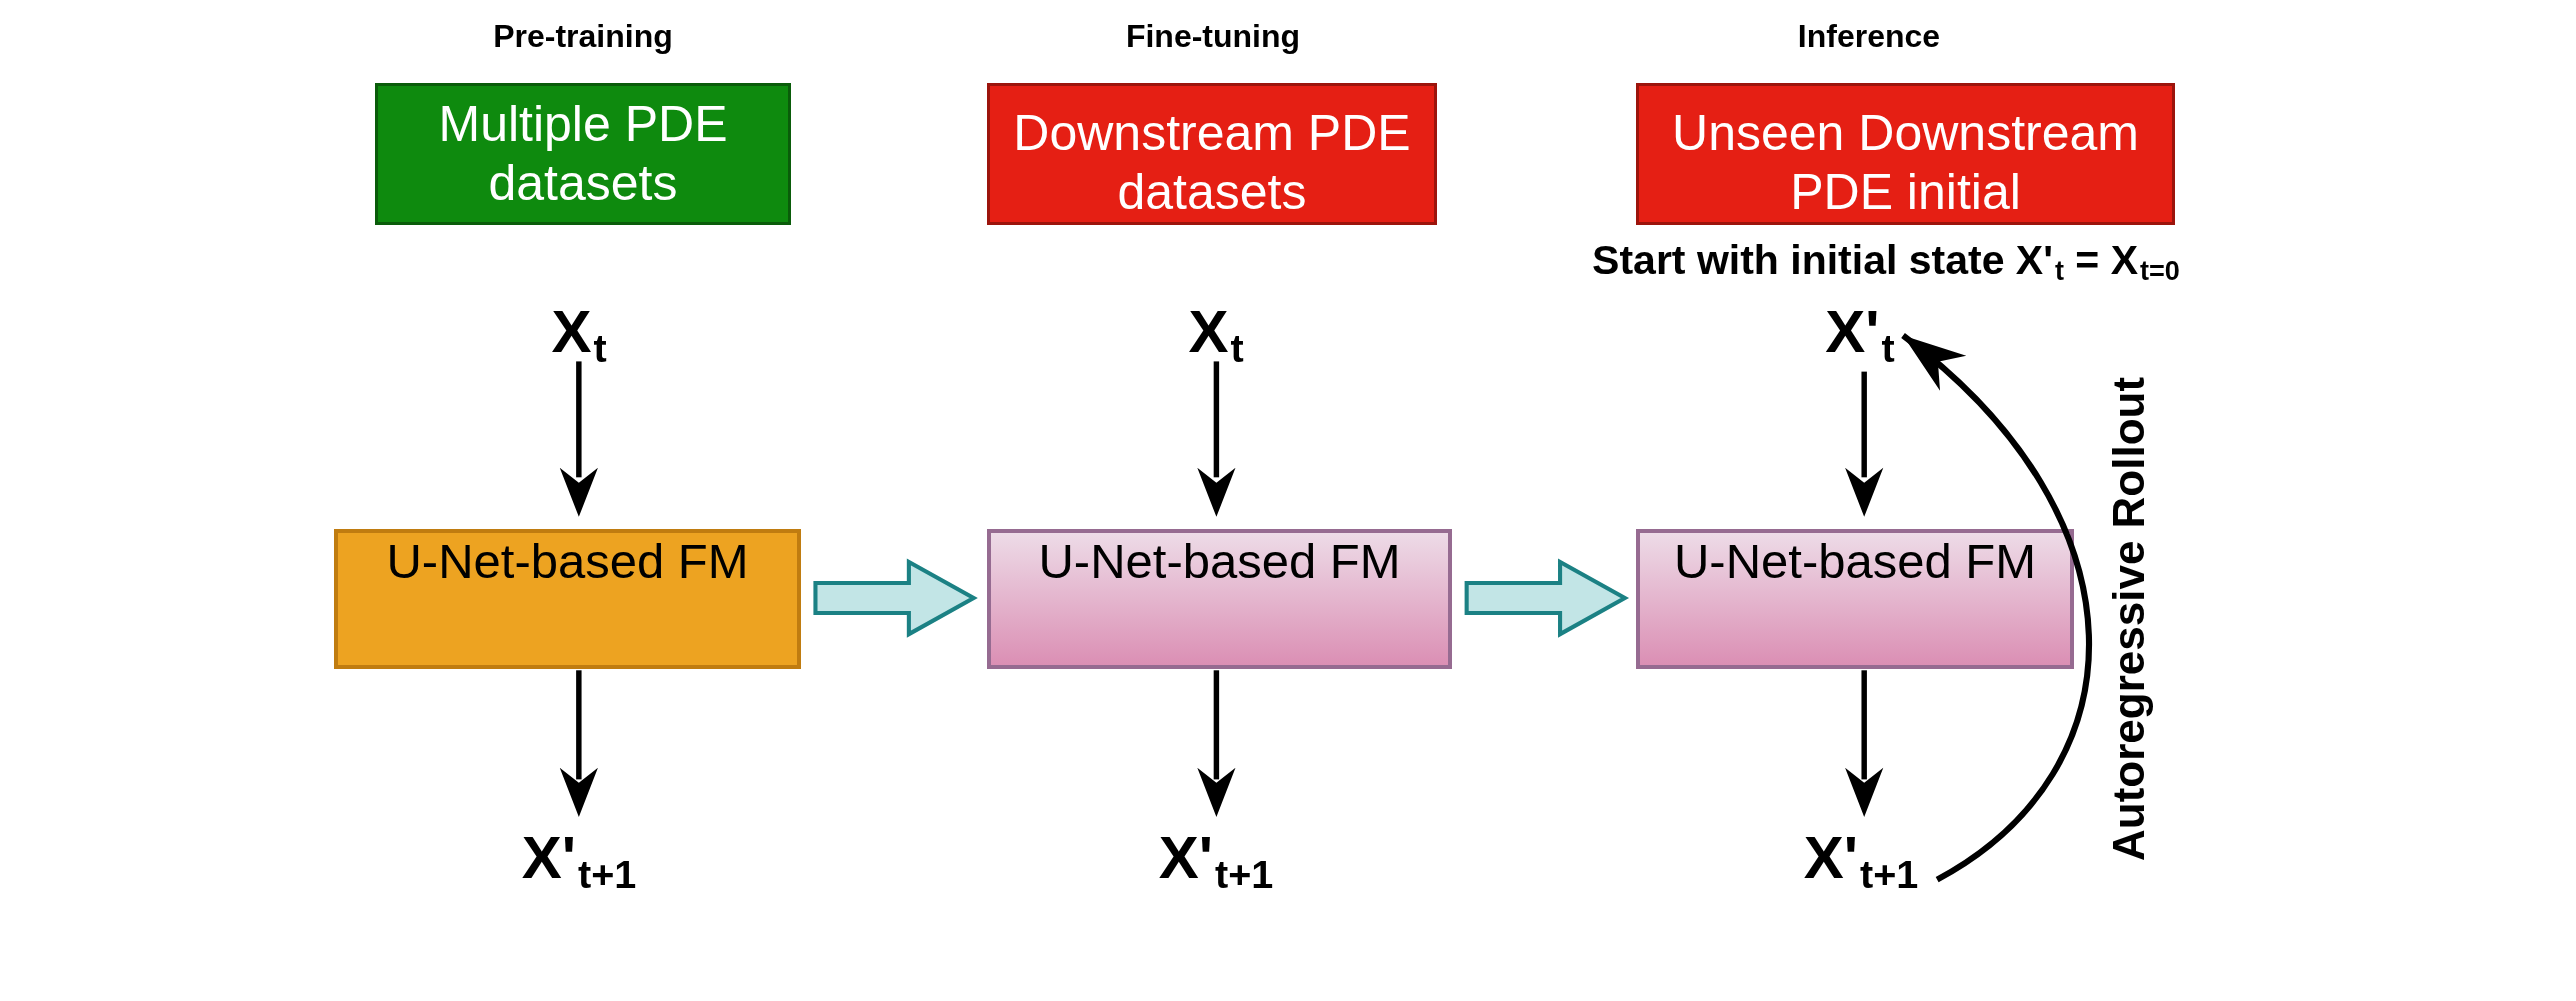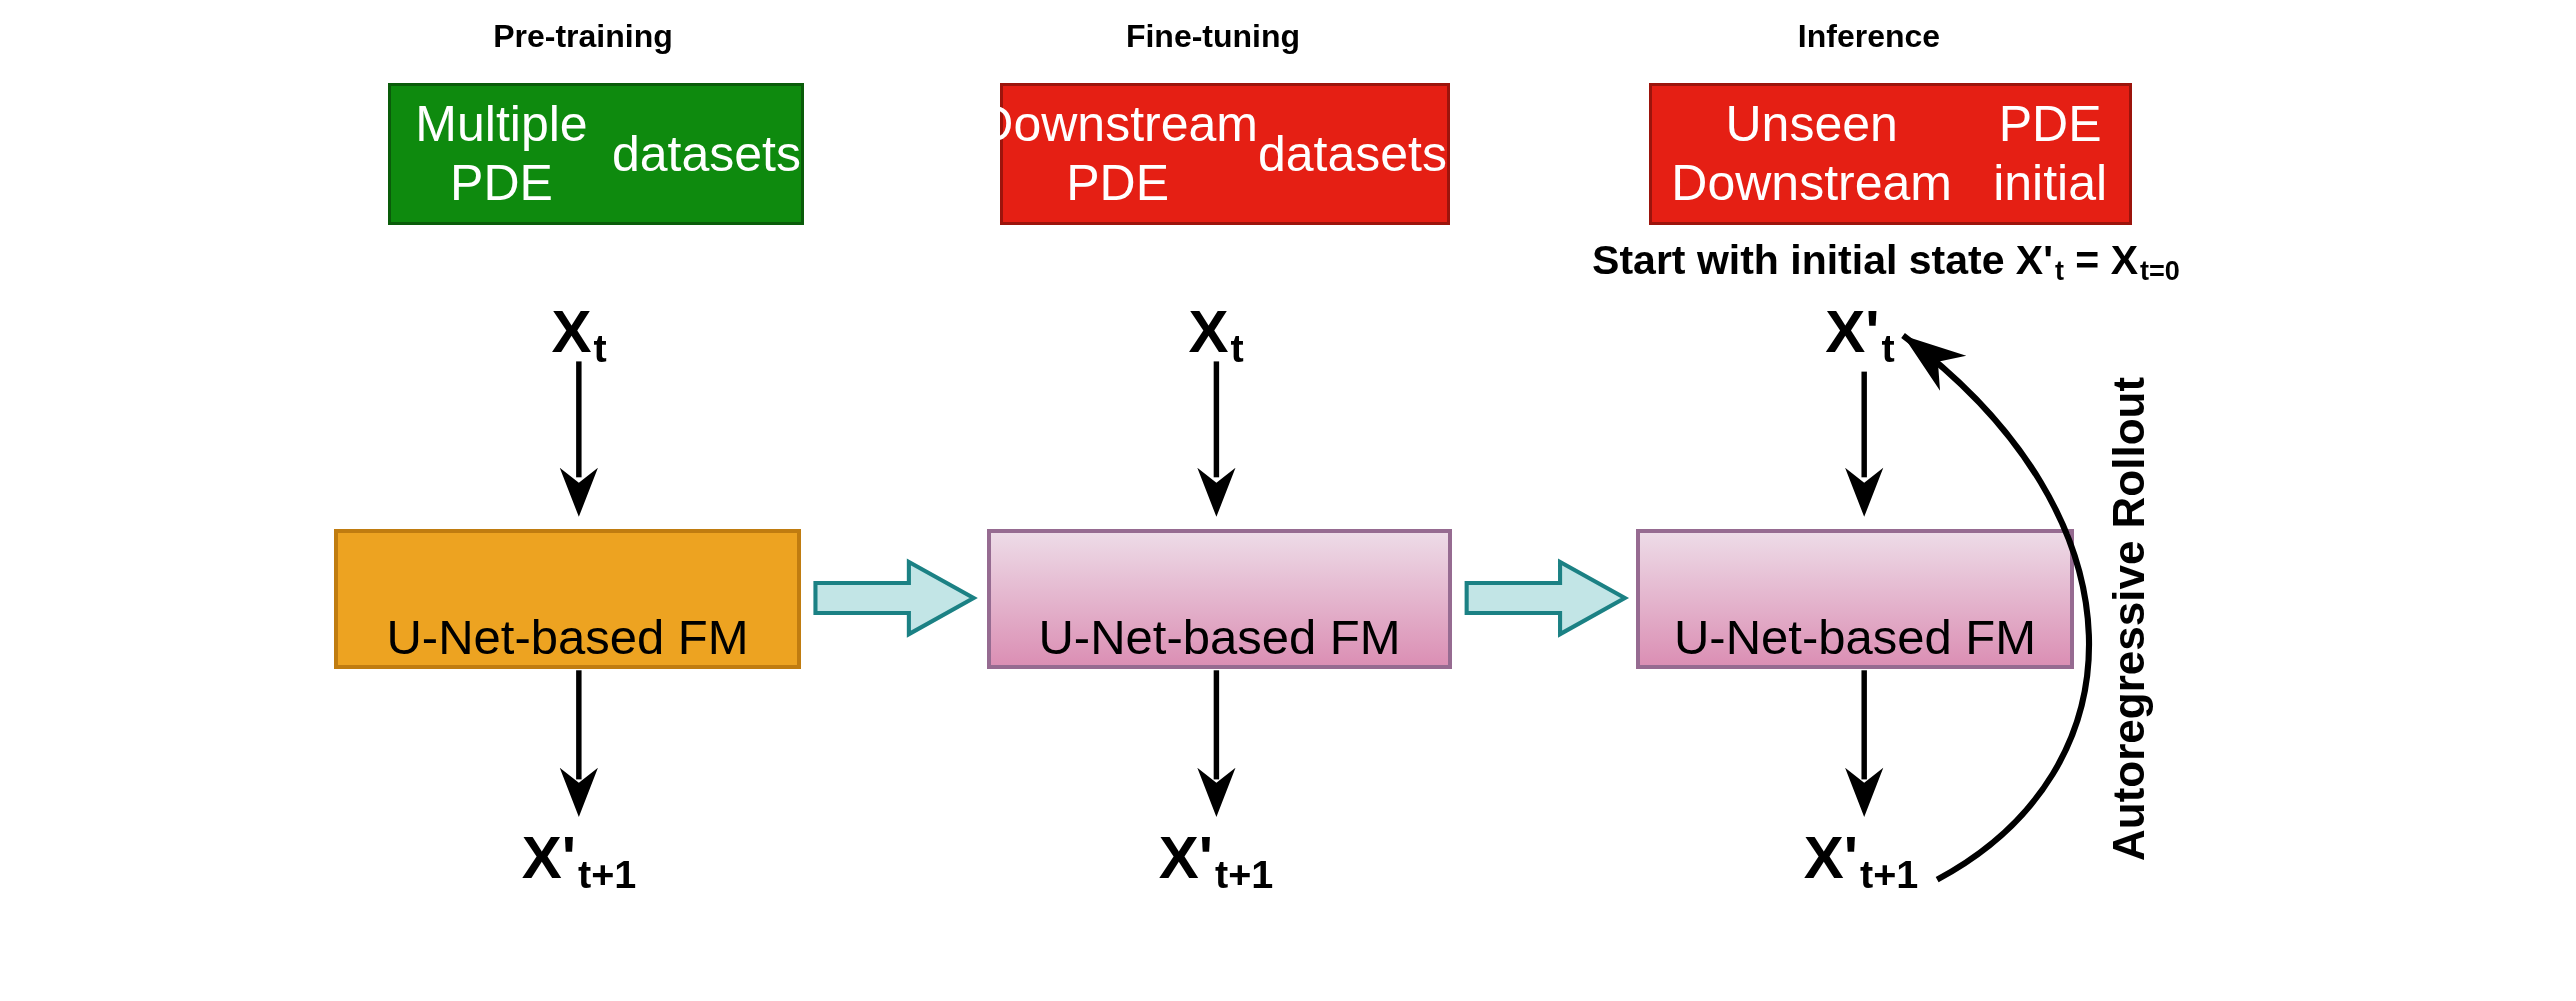--- a/index.html
+++ b/index.html
@@ -25,46 +25,45 @@
     font-weight: bold;
     color: var(--ink, #000000);
     white-space: nowrap;
   }
   .dataset-box {
     position: absolute;
     top: 83px;
     height: 142px;
     box-sizing: border-box;
     display: flex;
-    flex-direction: row;
+    flex-direction: column;
     align-items: center;
     justify-content: center;
     text-align: center;
     color: var(--box-text, #ffffff);
     font-size: 50px;
     font-weight: 400;
     line-height: 1.18;
-    margin-left: 13px;
   }
   .dataset-box.green {
     background: var(--green-fill, #0e8a0e);
     border: 3.4px solid var(--green-border, #0a5c0a);
   }
   .dataset-box.red {
     background: var(--red-fill, #e51f14);
     border: 3.4px solid var(--red-border, #9c140c);
     justify-content: flex-end;
   }
   .model-box {
     position: absolute;
     top: 529px;
     height: 140px;
     box-sizing: border-box;
     display: flex;
-    align-items: flex-end;
+    align-items: flex-start;
     justify-content: center;
     text-align: center;
     color: var(--ink, #000000);
     font-size: 49px;
     font-weight: 400;
     white-space: nowrap;
   }
   .model-box.orange {
     background: var(--orange-fill, #eda321);
     border: 4.1px solid var(--orange-border, #c07c10);
@@ -152,21 +151,21 @@
   <div class="col-title" style="left:1869px">Inference</div>
 
   <div class="dataset-box green" style="left:375px;width:416px">
     <span>Multiple PDE</span>
     <span>datasets</span>
   </div>
   <div class="dataset-box red" style="left:987px;width:450px">
     <span>Downstream PDE</span>
     <span>datasets</span>
   </div>
-  <div class="dataset-box red" style="left:1636px;width:483px">
+  <div class="dataset-box red" style="left:1636px;width:539px">
     <span>Unseen Downstream</span>
     <span>PDE initial</span>
   </div>
 
   <div class="start-note" style="left:1886px">
     <span>Start with initial state X'</span><span class="sub">t</span><span> = X</span><span class="sub">t=0</span>
   </div>
 
   <div class="math-label" style="left:579px;top:297px">
     <span>X</span><span class="sub">t</span>

